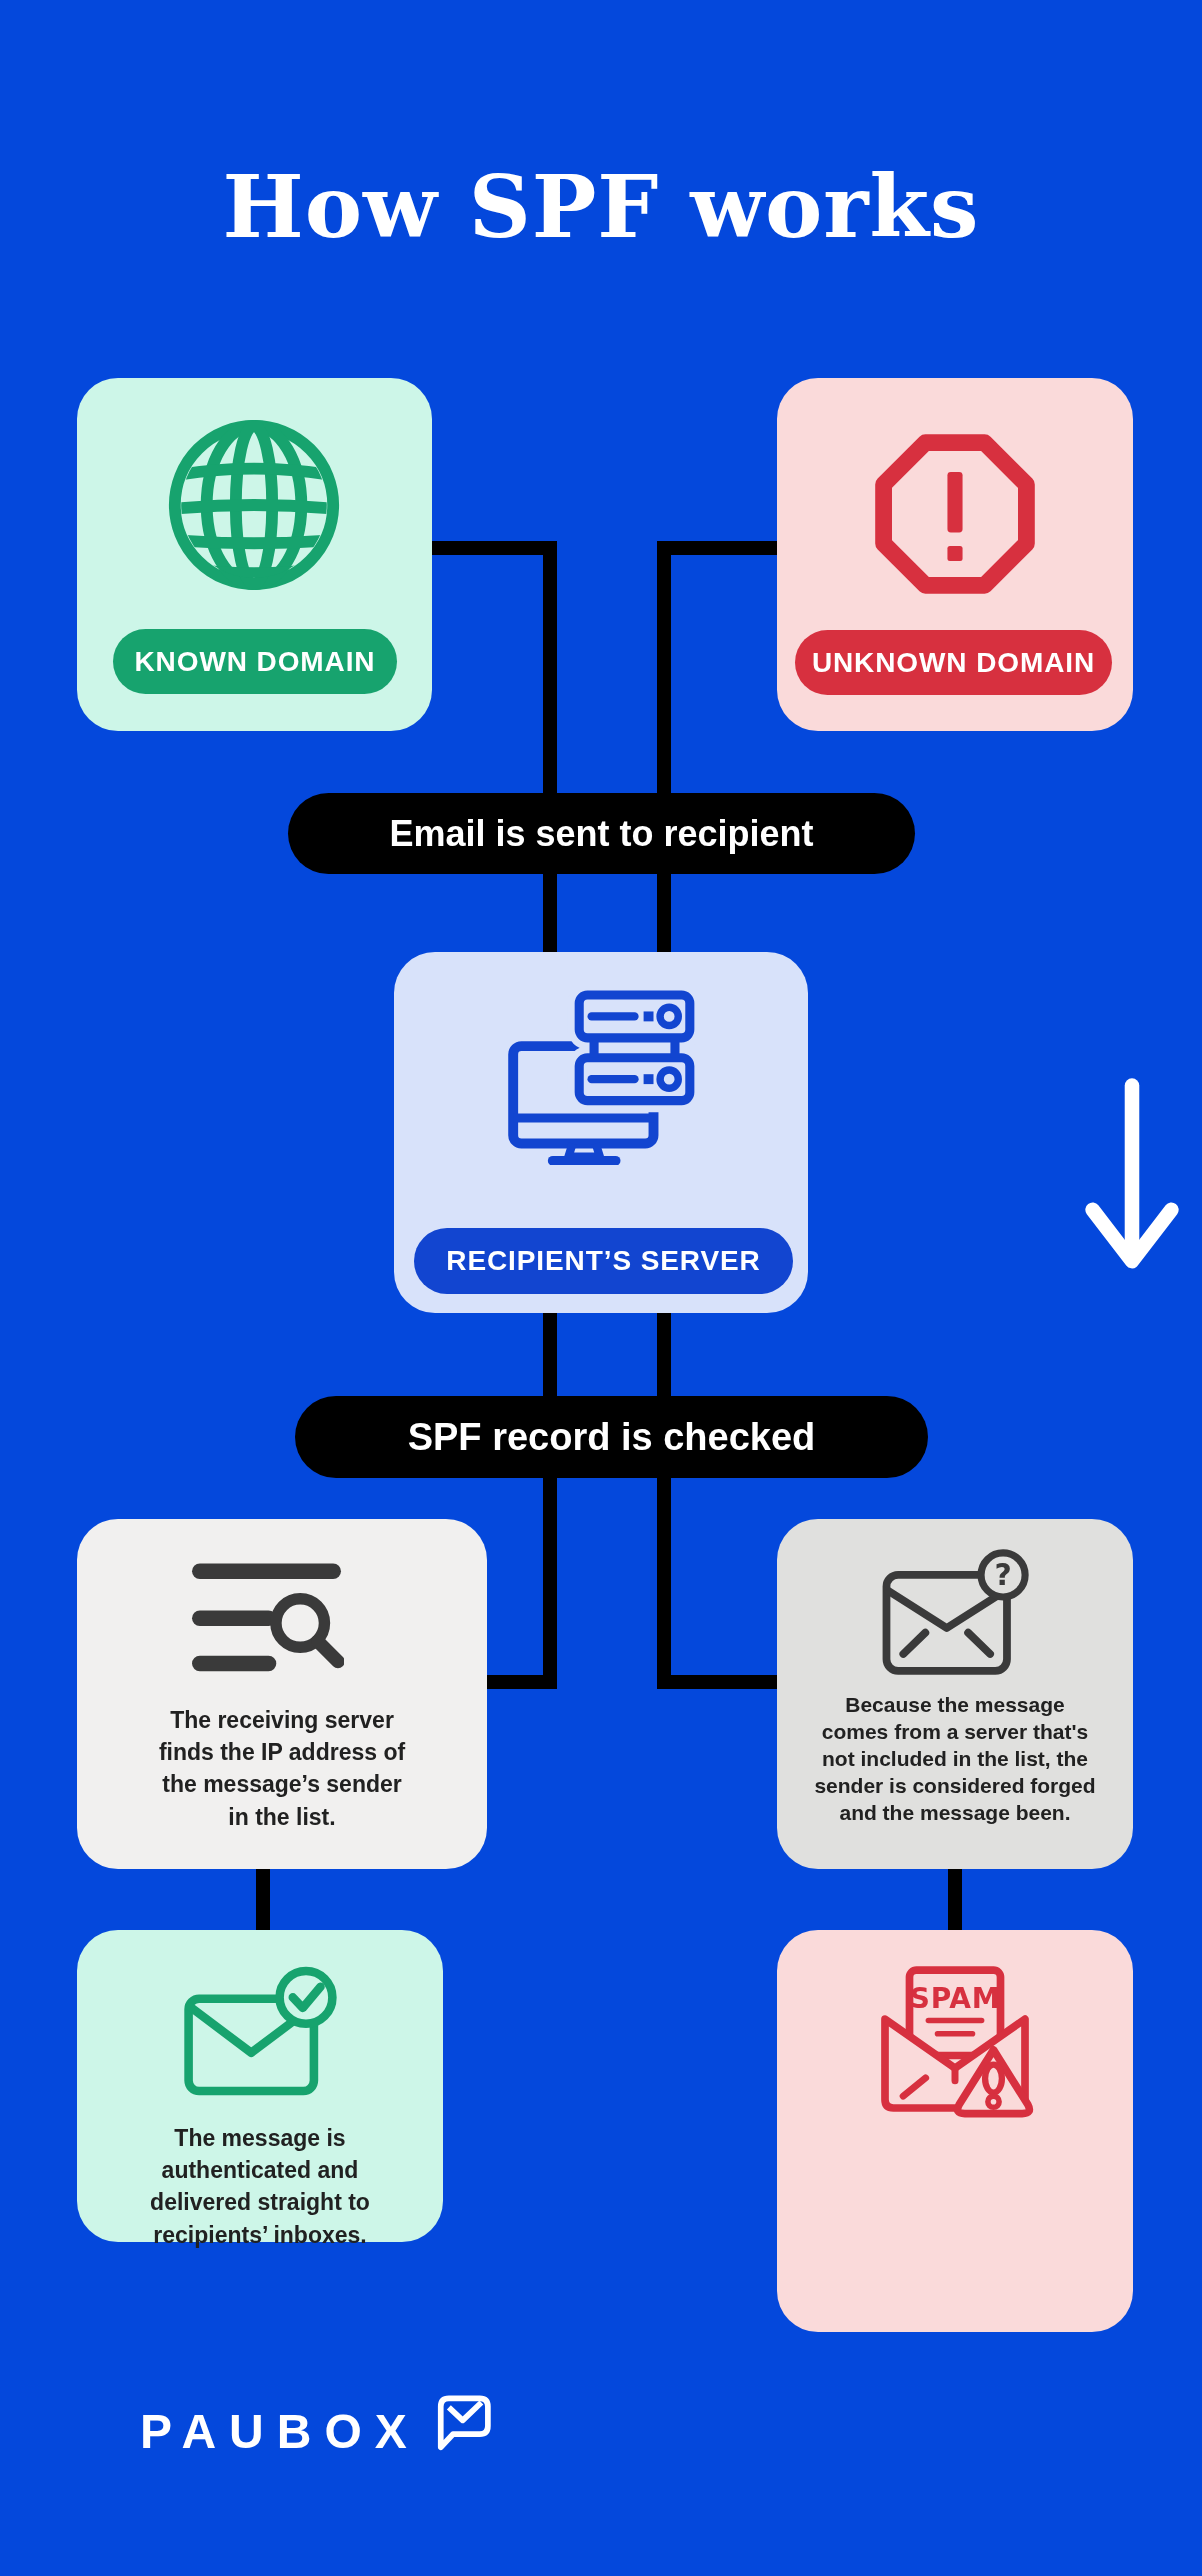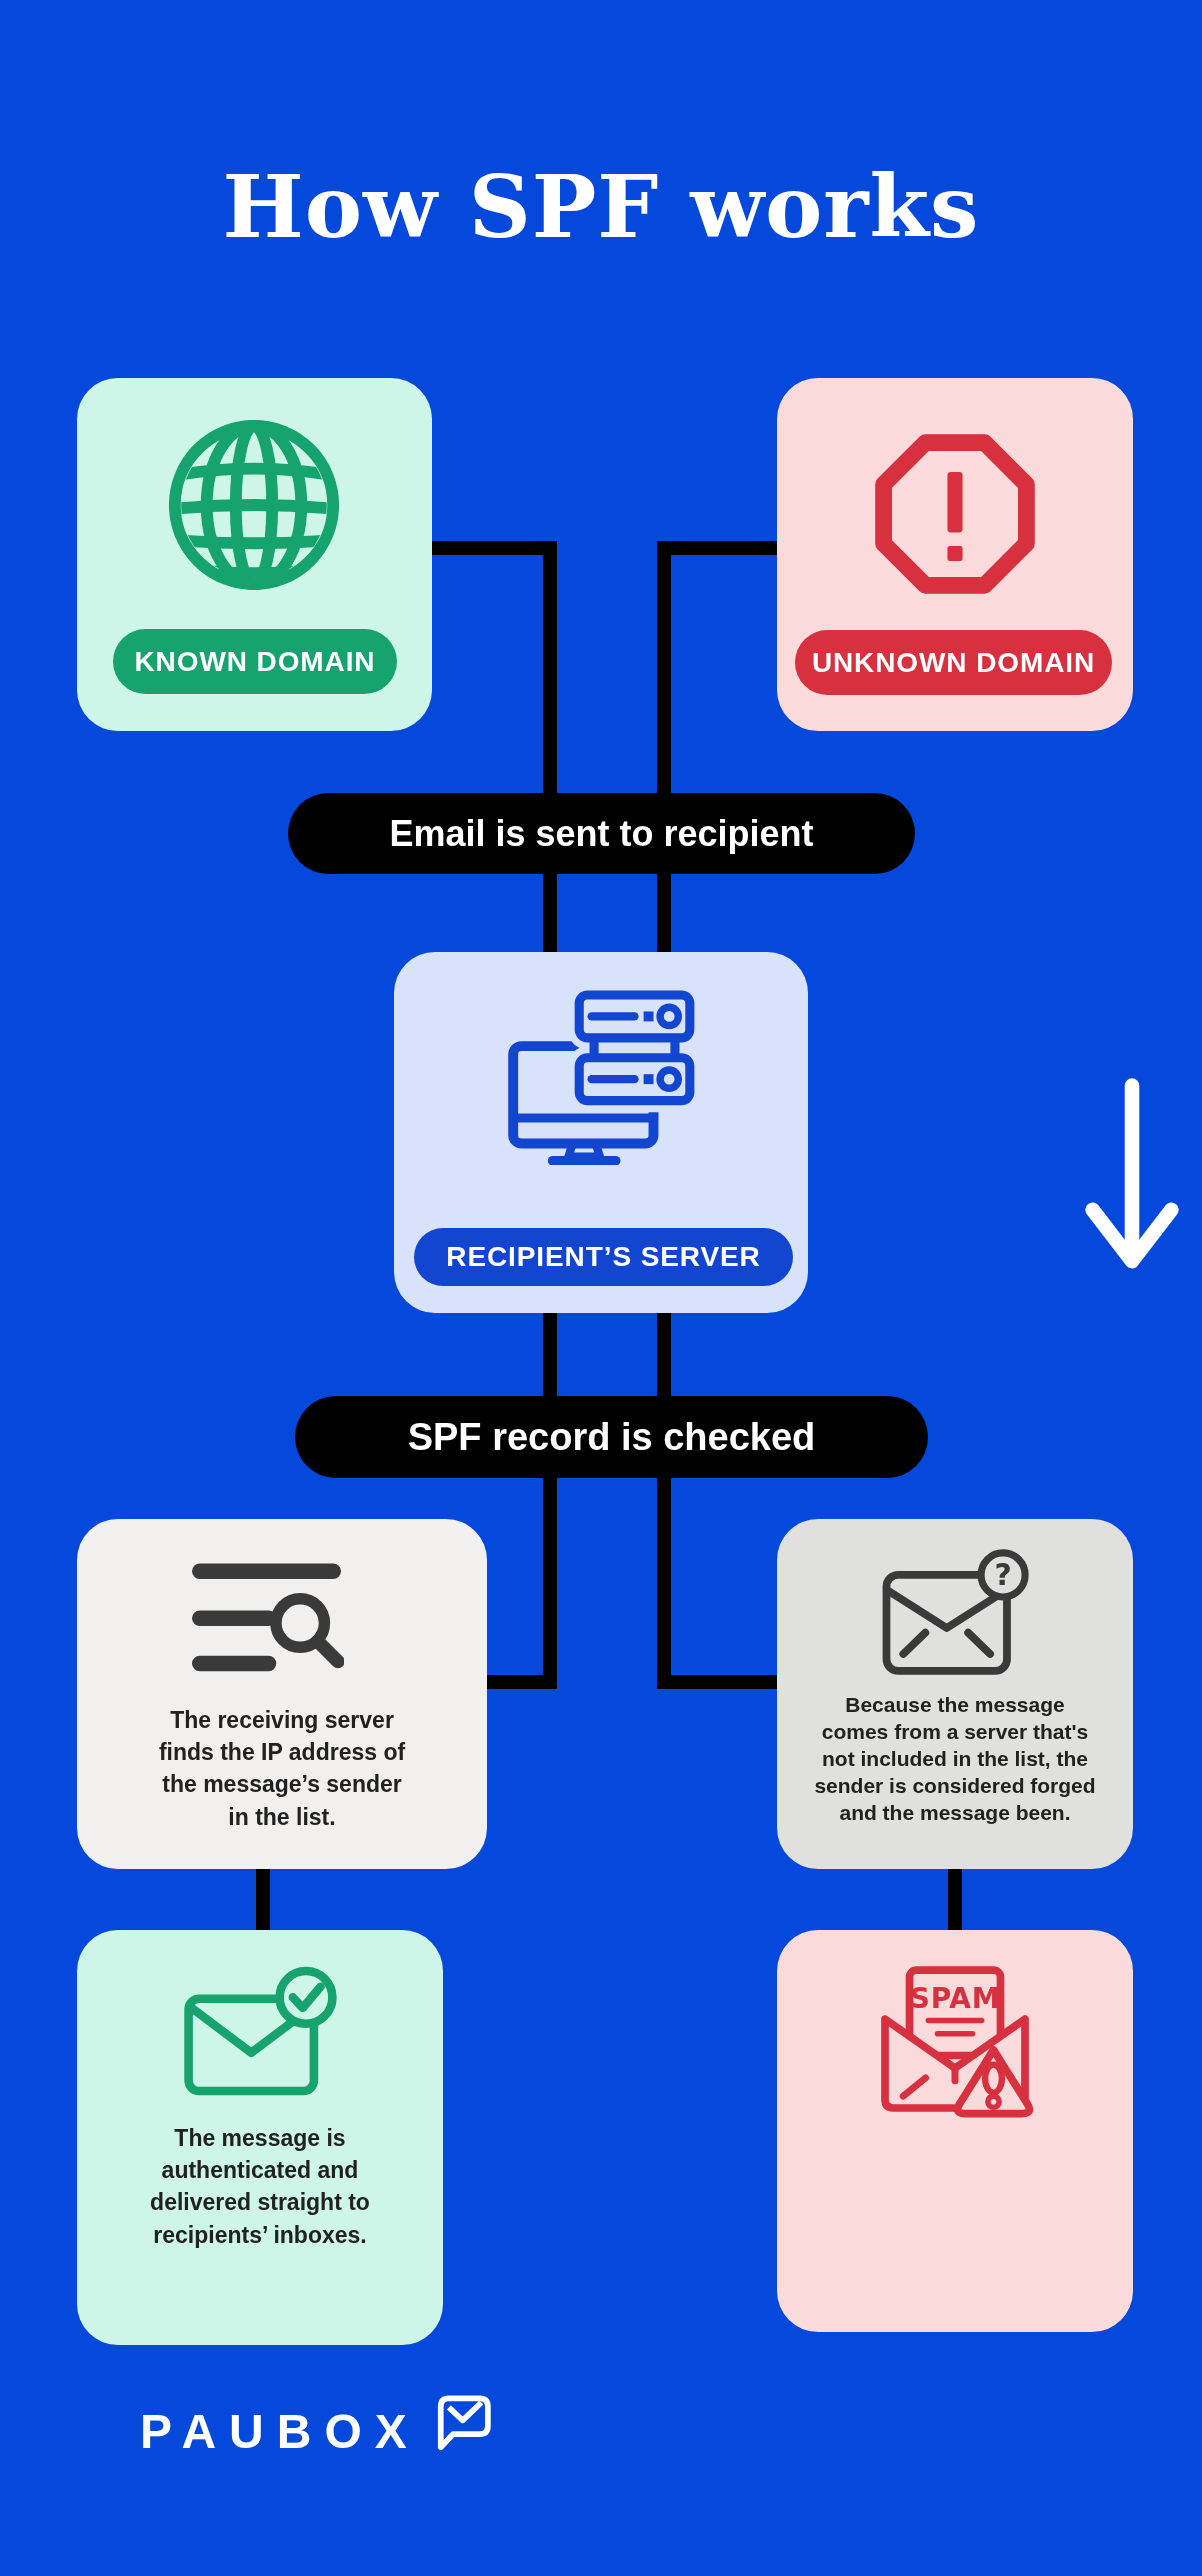--- a/index.html
+++ b/index.html
@@ -118,21 +118,21 @@
           <path d="M106,58 V82 M204,58 V82" stroke="currentColor" stroke-width="11"></path>
           <path d="M103,32 H155" stroke="currentColor" stroke-width="10" stroke-linecap="round"></path>
           <rect x="166" y="26" width="12" height="12" fill="currentColor"></rect>
           <circle cx="197" cy="32" r="11" fill="none" stroke="currentColor" stroke-width="9"></circle>
           <path d="M103,108 H155" stroke="currentColor" stroke-width="10" stroke-linecap="round"></path>
           <rect x="166" y="102" width="12" height="12" fill="currentColor"></rect>
           <circle cx="197" cy="108" r="11" fill="none" stroke="currentColor" stroke-width="9"></circle>
         </g>
       </svg>
     </div>
-    <div class="badge blue" style="left:20px;top:276px;width:379px;height:58px;">RECIPIENT’S SERVER</div>
+    <div class="badge blue" style="left:20px;top:276px;width:379px;height:66px;">RECIPIENT’S SERVER</div>
   </div>
 
   <div class="icwrap" style="left:1084px;top:1077px;z-index:2;">
     <svg width="96" height="197" viewBox="0 0 112 230" class="white-ic">
       <path d="M56,10 V205" stroke="currentColor" stroke-width="17" stroke-linecap="round" fill="none"></path>
       <path d="M10,155 L56,215 L102,155" stroke="currentColor" stroke-width="17" stroke-linecap="round" stroke-linejoin="round" fill="none"></path>
     </svg>
   </div>
 
   <div class="steppill" style="left:295px;top:1396px;width:633px;height:82px;font-size:38px;">SPF record is checked</div>
@@ -164,21 +164,21 @@
         <text x="190" y="53" text-anchor="middle" font-size="46" font-weight="700" fill="currentColor" font-family="DejaVu Sans, sans-serif">?</text>
       </svg>
     </div>
     <div class="cardtext" style="top:172px;font-size:21px;line-height:1.29;">Because the message
 comes from a server that's
 not included in the list, the
 sender is considered forged
 and the message been.</div>
   </div>
 
-  <div class="card mint" style="left:77px;top:1930px;width:366px;height:415px;">
+  <div class="card mint" style="left:77px;top:1930px;width:366px;height:312px;">
     <div class="icwrap" style="left:105px;top:36px;">
       <svg width="155" height="134" viewBox="0 0 235 200" class="green-ic">
         <rect x="10" y="48" width="190" height="140" rx="16" fill="none" stroke="currentColor" stroke-width="13"></rect>
         <path d="M12,60 L105,130 L198,60" fill="none" stroke="currentColor" stroke-width="13" stroke-linejoin="round" stroke-linecap="round"></path>
         <circle cx="188" cy="46" r="40" fill="var(--mint,#CDF6E8)" stroke="currentColor" stroke-width="13"></circle>
         <path d="M168,46 L183,62 L210,30" fill="none" stroke="currentColor" stroke-width="13" stroke-linecap="round" stroke-linejoin="round"></path>
       </svg>
     </div>
     <div class="cardtext" style="top:192px;font-size:23px;line-height:1.4;">The message is
 authenticated and

